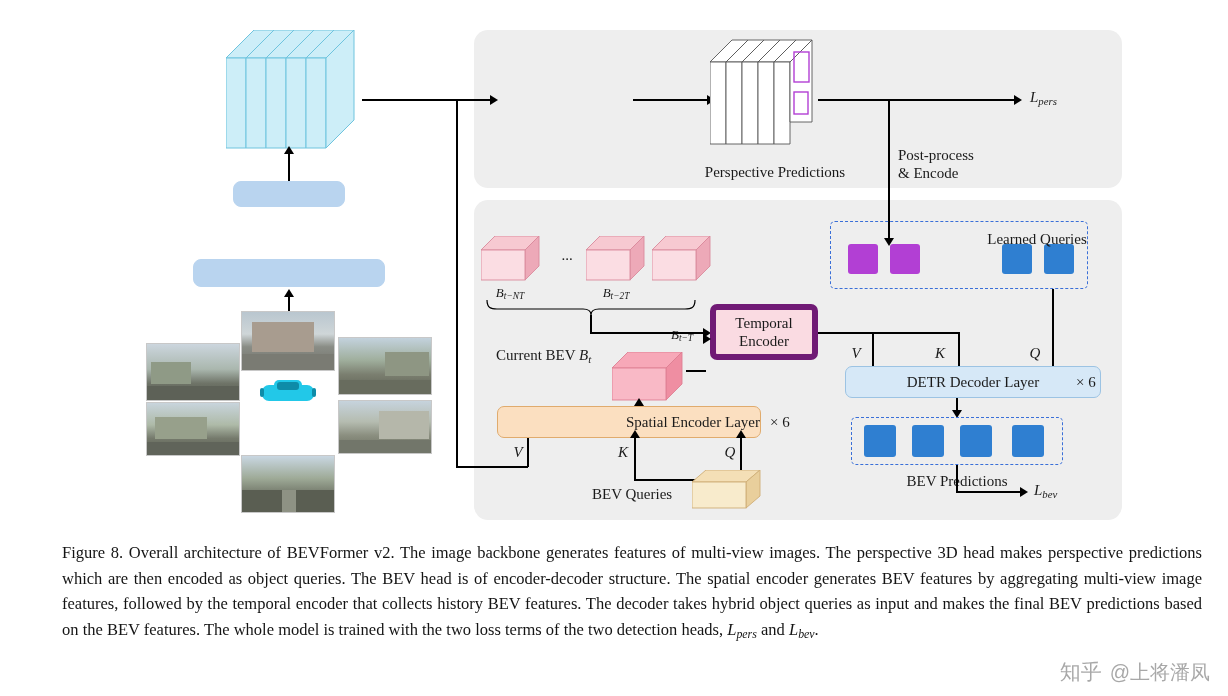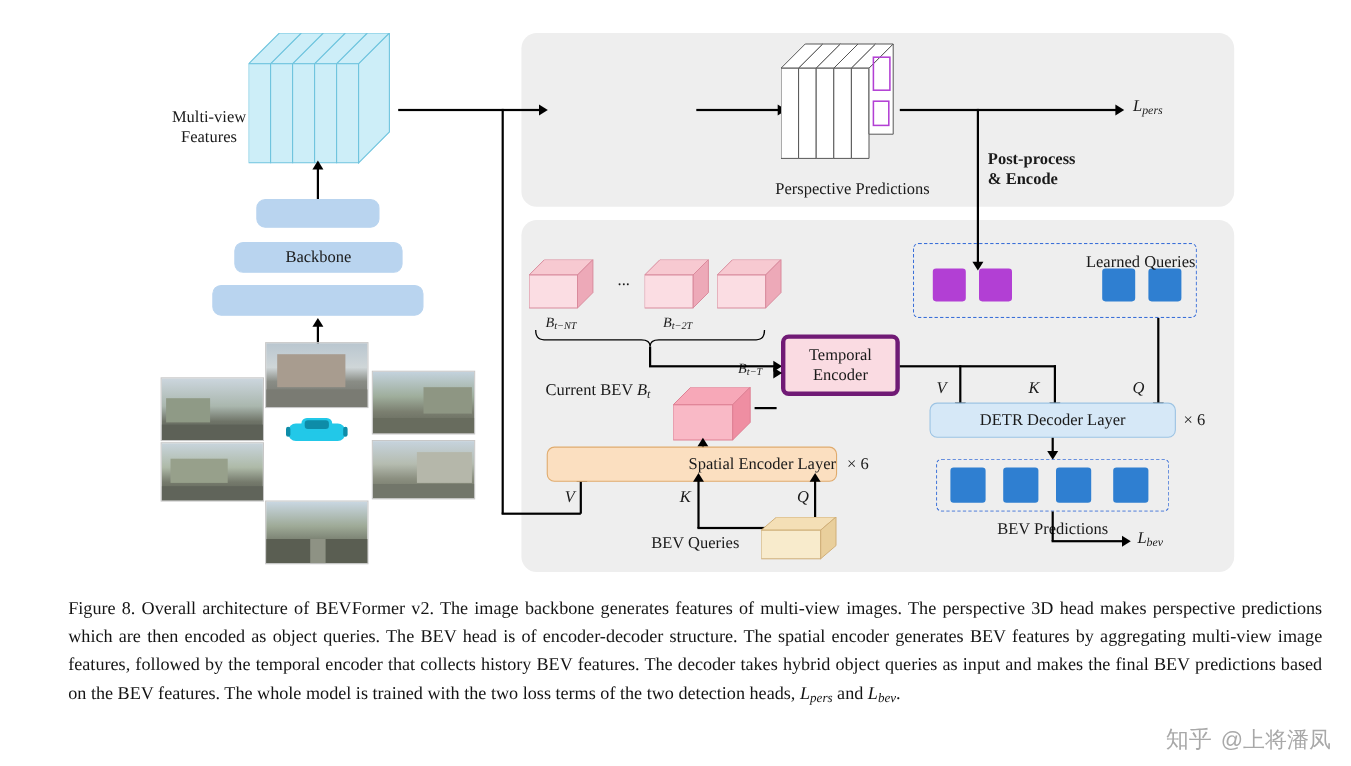--- a/index.html
+++ b/index.html
@@ -52,21 +52,21 @@
     font-size: 15px;
     box-sizing: border-box;
     line-height: 1.15;
   }
   .box-purple {
     background: #e7d5f2;
     border: 1px solid #b78fd0;
   }
   .box-pink {
     background: #fadbe2;
-    border: 4px solid #701a75;
+    border: 6px solid #701a75;
   }
   .box-orange {
     background: #fbdfc0;
     border: 1px solid #e0ab6d;
   }
   .box-blue {
     background: #d6e8f7;
     border: 1px solid #9cc3e3;
   }
   .box-plainblue {
@@ -169,32 +169,25 @@
         <polygon points="0,28 20,28 20,118 0,118"></polygon>
         <polygon points="20,28 40,28 40,118 20,118"></polygon>
         <polygon points="40,28 60,28 60,118 40,118"></polygon>
         <polygon points="60,28 80,28 80,118 60,118"></polygon>
         <polygon points="80,28 100,28 100,118 80,118"></polygon>
         <polygon points="100,28 128,0 128,90 100,118"></polygon>
       </g>
     </svg>
   </div>
 
-  <div class="lbl abs center" style="left:140px; top:98px; width:100px;">
-    <span>Multi-view</span><br>
-    <span>Features</span>
-  </div>
 
   <div class="ln abs" style="left:288px; top:152px; width:1.6px; height:30px;"></div>
   <div class="arrowhead ah-up abs" style="left:284px; top:146px;"></div>
 
   <div class="box box-plainblue abs" style="left:233px; top:181px; width:112px; height:26px;"></div>
-  <div class="box box-plainblue abs" style="left:213px; top:220px; width:153px; height:28px;">
-    <span class="lbl">Backbone</span>
-  </div>
   <div class="box box-plainblue abs" style="left:193px; top:259px; width:192px; height:28px;"></div>
 
   <div class="ln abs" style="left:288px; top:295px; width:1.6px; height:22px;"></div>
   <div class="arrowhead ah-up abs" style="left:284px; top:289px;"></div>
 
   <div class="cam" style="left:241px; top:311px; width:94px; height:60px;
         background:linear-gradient(180deg,#b9c6cf 0%,#cfd6d8 38%,#8a8d86 60%,#6e6f68 100%);">
     <div class="abs" style="left:10px; top:10px; width:62px; height:30px; background:#a89c8f;"></div>
     <div class="abs" style="left:0; bottom:0; width:94px; height:16px; background:#7a7b73;"></div>
   </div>
@@ -272,21 +265,21 @@
   </div>
 
   <div class="lbl abs center" style="left:650px; top:163px; width:250px;">Perspective Predictions</div>
 
   <div class="ln abs" style="left:818px; top:99px; width:200px; height:1.6px;"></div>
   <div class="arrowhead ah-right abs" style="left:1014px; top:95px;"></div>
   <div class="lbl abs" style="left:1030px; top:88px;"><i class="mathit">L</i><span class="sub">pers</span></div>
 
   <div class="ln abs" style="left:888px; top:99px; width:1.6px; height:141px;"></div>
   <div class="arrowhead ah-down abs" style="left:884px; top:238px;"></div>
-  <div class="lbl abs" style="left:898px; top:136px;font-weight:bold;">Post-process<br>&amp; Encode</div>
+  <div class="lbl abs" style="left:898px; top:146px;">Post-process<br>&amp; Encode</div>
 
 
   <div class="abs" style="left:481px; top:236px;">
     <svg width="62" height="48" viewBox="0 0 62 48">
       <polygon points="0,14 14,0 58,0 44,14" fill="#f7c9d1" stroke="#d98a9c" stroke-width="0.9"></polygon>
       <polygon points="44,14 58,0 58,30 44,44" fill="#eda9b8" stroke="#d98a9c" stroke-width="0.9"></polygon>
       <rect x="0" y="14" width="44" height="30" fill="#fbdde3" stroke="#d98a9c" stroke-width="0.9"></rect>
     </svg>
   </div>
   <div class="lbl abs center" style="left:552px; top:246px; width:30px;">...</div>
@@ -373,21 +366,21 @@
   <div class="lbl abs italic center" style="left:1025px; top:344px; width:20px;">Q</div>
 
   <div class="ln abs" style="left:818px; top:332px; width:142px; height:1.6px;"></div>
   <div class="ln abs" style="left:872px; top:332px; width:1.6px; height:36px;"></div>
   <div class="arrowhead ah-down abs" style="left:868px; top:366px;"></div>
   <div class="ln abs" style="left:958px; top:332px; width:1.6px; height:36px;"></div>
   <div class="arrowhead ah-down abs" style="left:954px; top:366px;"></div>
   <div class="lbl abs italic center" style="left:846px; top:344px; width:20px;">V</div>
   <div class="lbl abs italic center" style="left:930px; top:344px; width:20px;">K</div>
 
-  <div class="box box-blue abs" style="left:845px; top:366px; width:224px; height:32px;text-align:center;">
+  <div class="box box-blue abs" style="left:845px; top:366px; width:256px; height:32px;text-align:center;">
     <span class="lbl">DETR Decoder Layer</span>
   </div>
   <div class="lbl abs" style="left:1076px; top:373px;">× 6</div>
 
   <div class="ln abs" style="left:956px; top:398px; width:1.6px; height:14px;"></div>
   <div class="arrowhead ah-down abs" style="left:952px; top:410px;"></div>
 
   <div class="dashed-blue abs" style="left:851px; top:417px; width:212px; height:48px;"></div>
   <div class="sq sq-blue abs" style="left:864px; top:425px; width:32px; height:32px;"></div>
   <div class="sq sq-blue abs" style="left:912px; top:425px; width:32px; height:32px;"></div>

